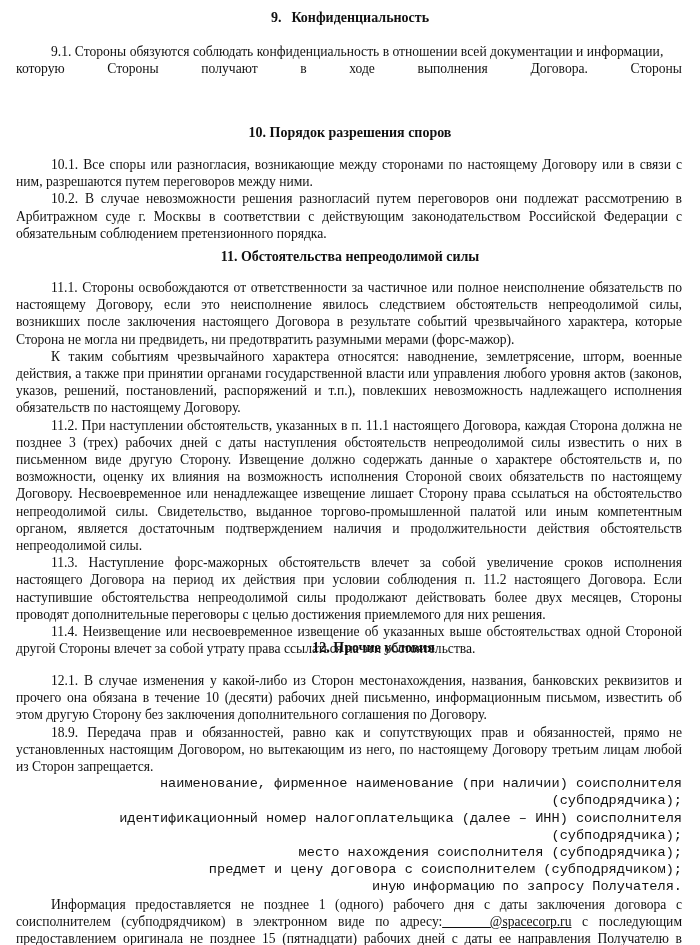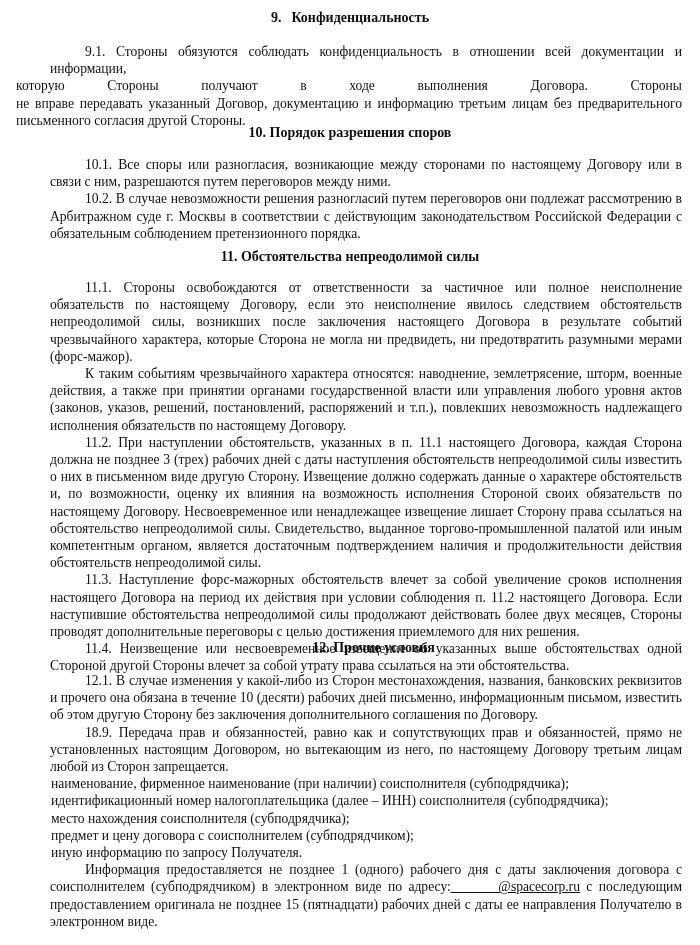--- a/index.html
+++ b/index.html
@@ -6,37 +6,36 @@
   body {
     width: 700px; height: 945px; overflow: hidden;
     font-family: "Liberation Serif", "DejaVu Serif", serif;
     color: #111111; font-size: 13.6px; line-height: 17.2px;
   }
   .page { position: relative; width: 700px; height: 945px; box-sizing: border-box; padding: 0 18px 0 16px; }
   .heading { text-align: center; font-weight: bold; font-size: 14px; margin: 0; position: absolute; left: 0; right: 0; }
   .heading .num { margin-right: 10px; }
   .block { position: absolute; left: 16px; right: 18px; }
   p { margin: 0; text-align: justify; }
-  p.ind { text-indent: 35px; margin-left: 34px; }
-  p.item { padding-left: 35px; text-align: left; }
+  p.ind { text-indent: 35px; }
+  p.item { padding-left: 35px; text-align: right; font-family: Liberation Mono, monospace; }
   .line-spread { text-align: justify; text-align-last: justify; }
   .email { text-decoration: underline; }
 </style>
 </head>
 <body>
 
 <div class="page">
 
   <h2 class="heading" style="top:9px;">
     <span class="num">9.</span><span>Конфиденциальность</span>
   </h2>
   <div class="block" style="top:43px;">
     <p class="ind">9.1. Стороны обязуются соблюдать конфиденциальность в отношении всей документации и информации,</p>
     <p class="line-spread">которую Стороны получают в ходе выполнения Договора. Стороны</p>
-    <p>не вправе передавать указанный Договор, документацию и информацию третьим лицам без предварительного письменного согласия другой Стороны.</p>
   </div>
 
   <h2 class="heading" style="top:124px;">
     <span>10.</span> <span>Порядок разрешения споров</span>
   </h2>
   <div class="block" style="top:156px;">
     <p class="ind">10.1. Все споры или разногласия, возникающие между сторонами по настоящему Договору или в связи с ним, разрешаются путем переговоров между ними.</p>
     <p class="ind">10.2. В случае невозможности решения разногласий путем переговоров они подлежат рассмотрению в Арбитражном суде г. Москвы в соответствии с действующим законодательством Российской Федерации с обязательным соблюдением претензионного порядка.</p>
   </div>
 

